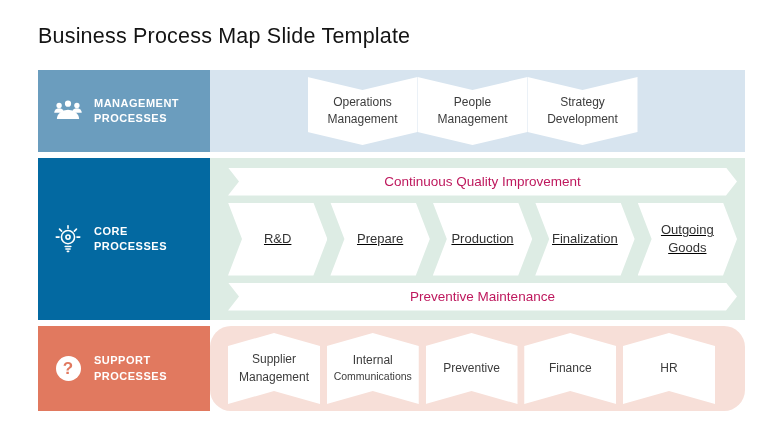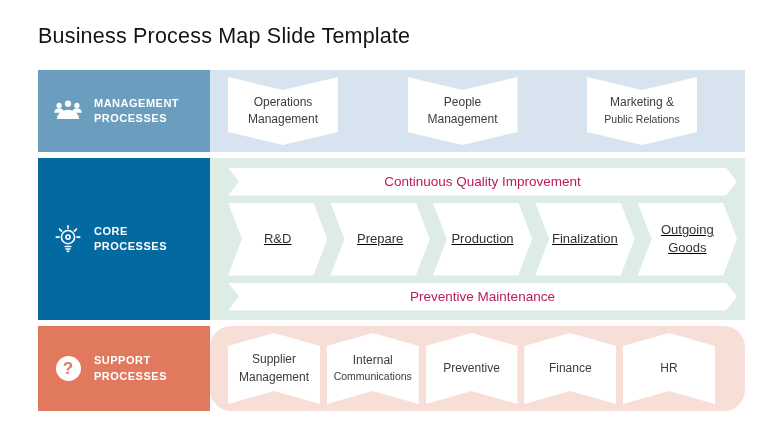--- a/index.html
+++ b/index.html
@@ -24,21 +24,21 @@
   .row-label{display:flex;flex-direction:column;color:#fff;font-weight:700;
     font-size:11px;line-height:1.4;letter-spacing:.5px;}
   .icon-wrap{width:34px;display:flex;justify-content:center;align-items:center;flex:0 0 34px;}
   .q-circle{width:25px;height:25px;border-radius:50%;background:#fff;color:#E1795F;
     display:flex;align-items:center;justify-content:center;font-size:17px;font-weight:700;}
   .row-content{flex:1;box-sizing:border-box;}
 
   
   .row-management{height:82px;}
   .content-management{background:#D7E4EF;display:flex;align-items:center;
-    justify-content:space-between;padding:0 48px 0 18px;}
+    justify-content:center;padding:0 28px 0 18px;}
   .banner{background:#fff;display:flex;flex-direction:column;align-items:center;
     justify-content:center;text-align:center;color:#3c3c3c;}
   .banner-down{width:110px;height:68px;
     clip-path:polygon(0 0,50% 13px,100% 0,100% calc(100% - 13px),50% 100%,0 calc(100% - 13px));}
   .banner-up{width:92px;height:71px;
     clip-path:polygon(0 13px,50% 0,100% 13px,100% 100%,50% calc(100% - 13px),0 100%);}
   .l1{font-size:12px;line-height:1.45;}
   .l2{font-size:12px;line-height:1.45;}
   .l2-small{font-size:10.5px;line-height:1.5;}
 
@@ -87,22 +87,22 @@
       <div class="row-content content-management">
         <div class="banner banner-down">
           <span class="l1">Operations</span>
           <span class="l2">Management</span>
         </div>
         <div class="banner banner-down">
           <span class="l1">People</span>
           <span class="l2">Management</span>
         </div>
         <div class="banner banner-down">
-          <span class="l1">Marketing &amp;</span>
-          <span class="l2 l2-small">Public Relations</span>
+          <span class="l1">Strategy</span>
+          <span class="l2">Development</span>
         </div>
       </div>
     </section>
 
     <section class="row row-core">
       <div class="row-header hdr-core">
         <span class="icon-wrap">
           <svg width="32" height="32" viewBox="0 0 34 34" fill="none" stroke="#ffffff" stroke-width="1.7" stroke-linecap="round" xmlns="http://www.w3.org/2000/svg">
             <circle cx="17" cy="15" r="7"></circle>
             <circle cx="17" cy="15" r="2.2"></circle>

